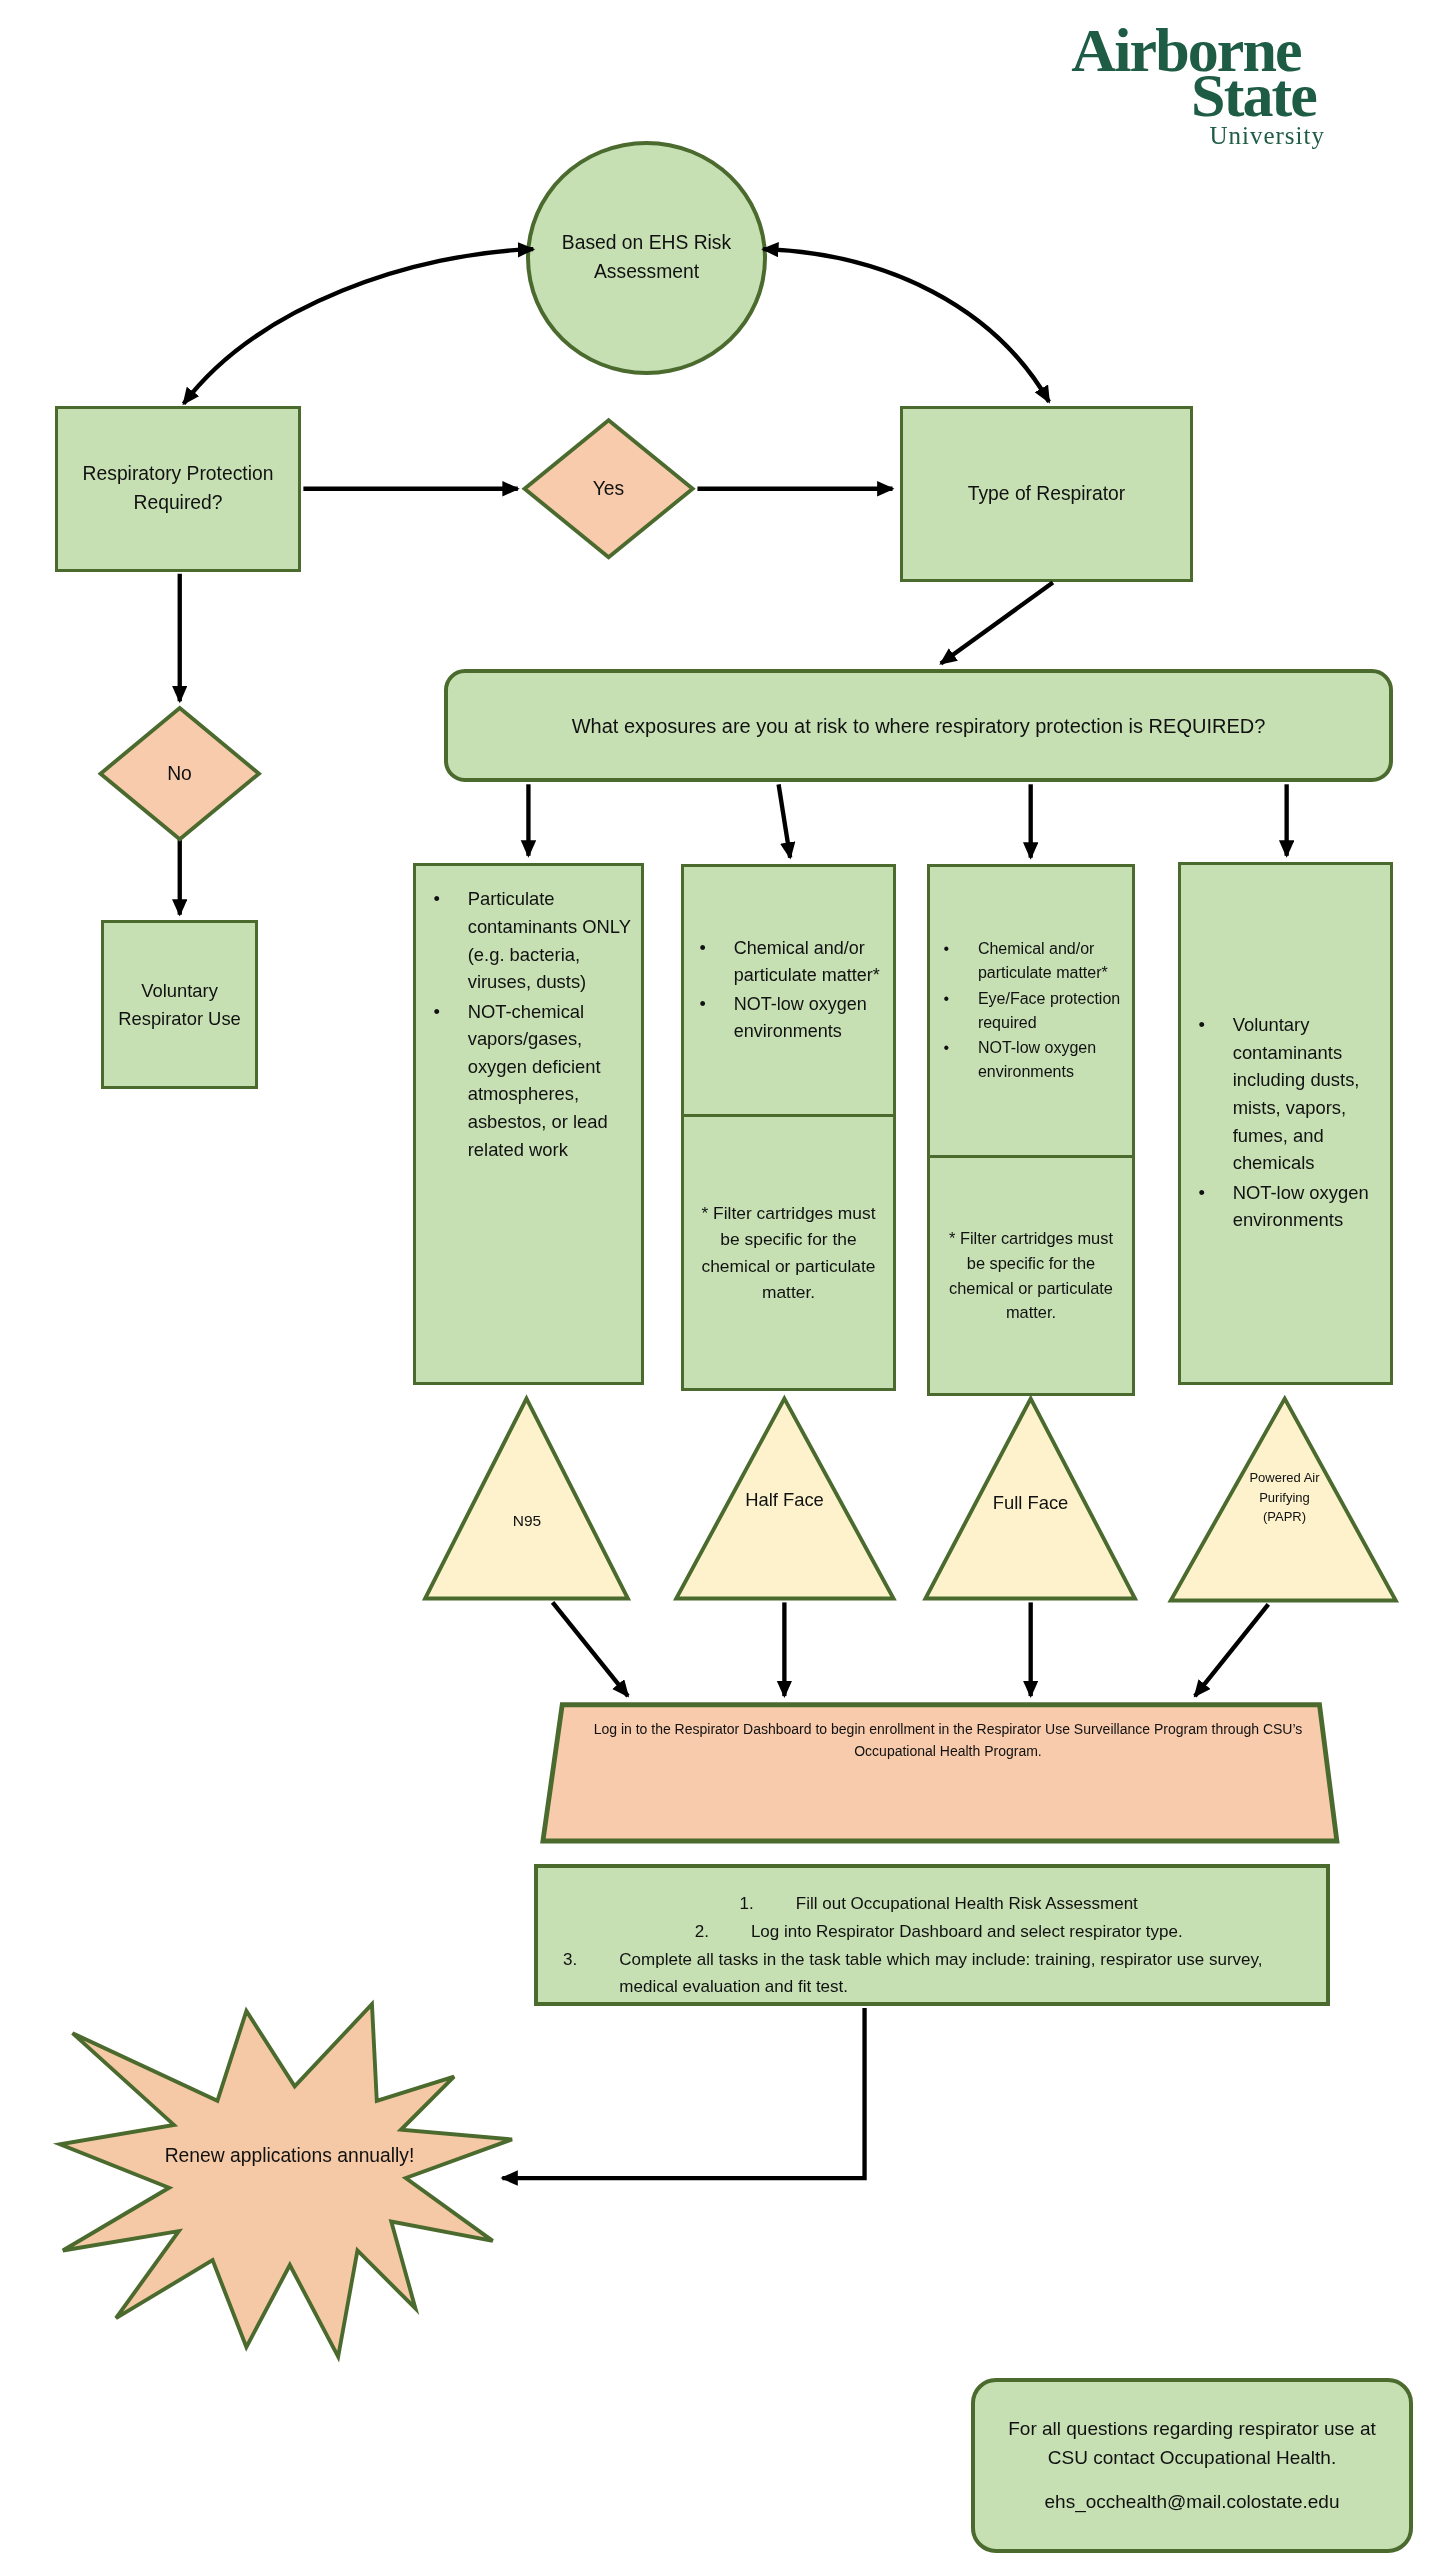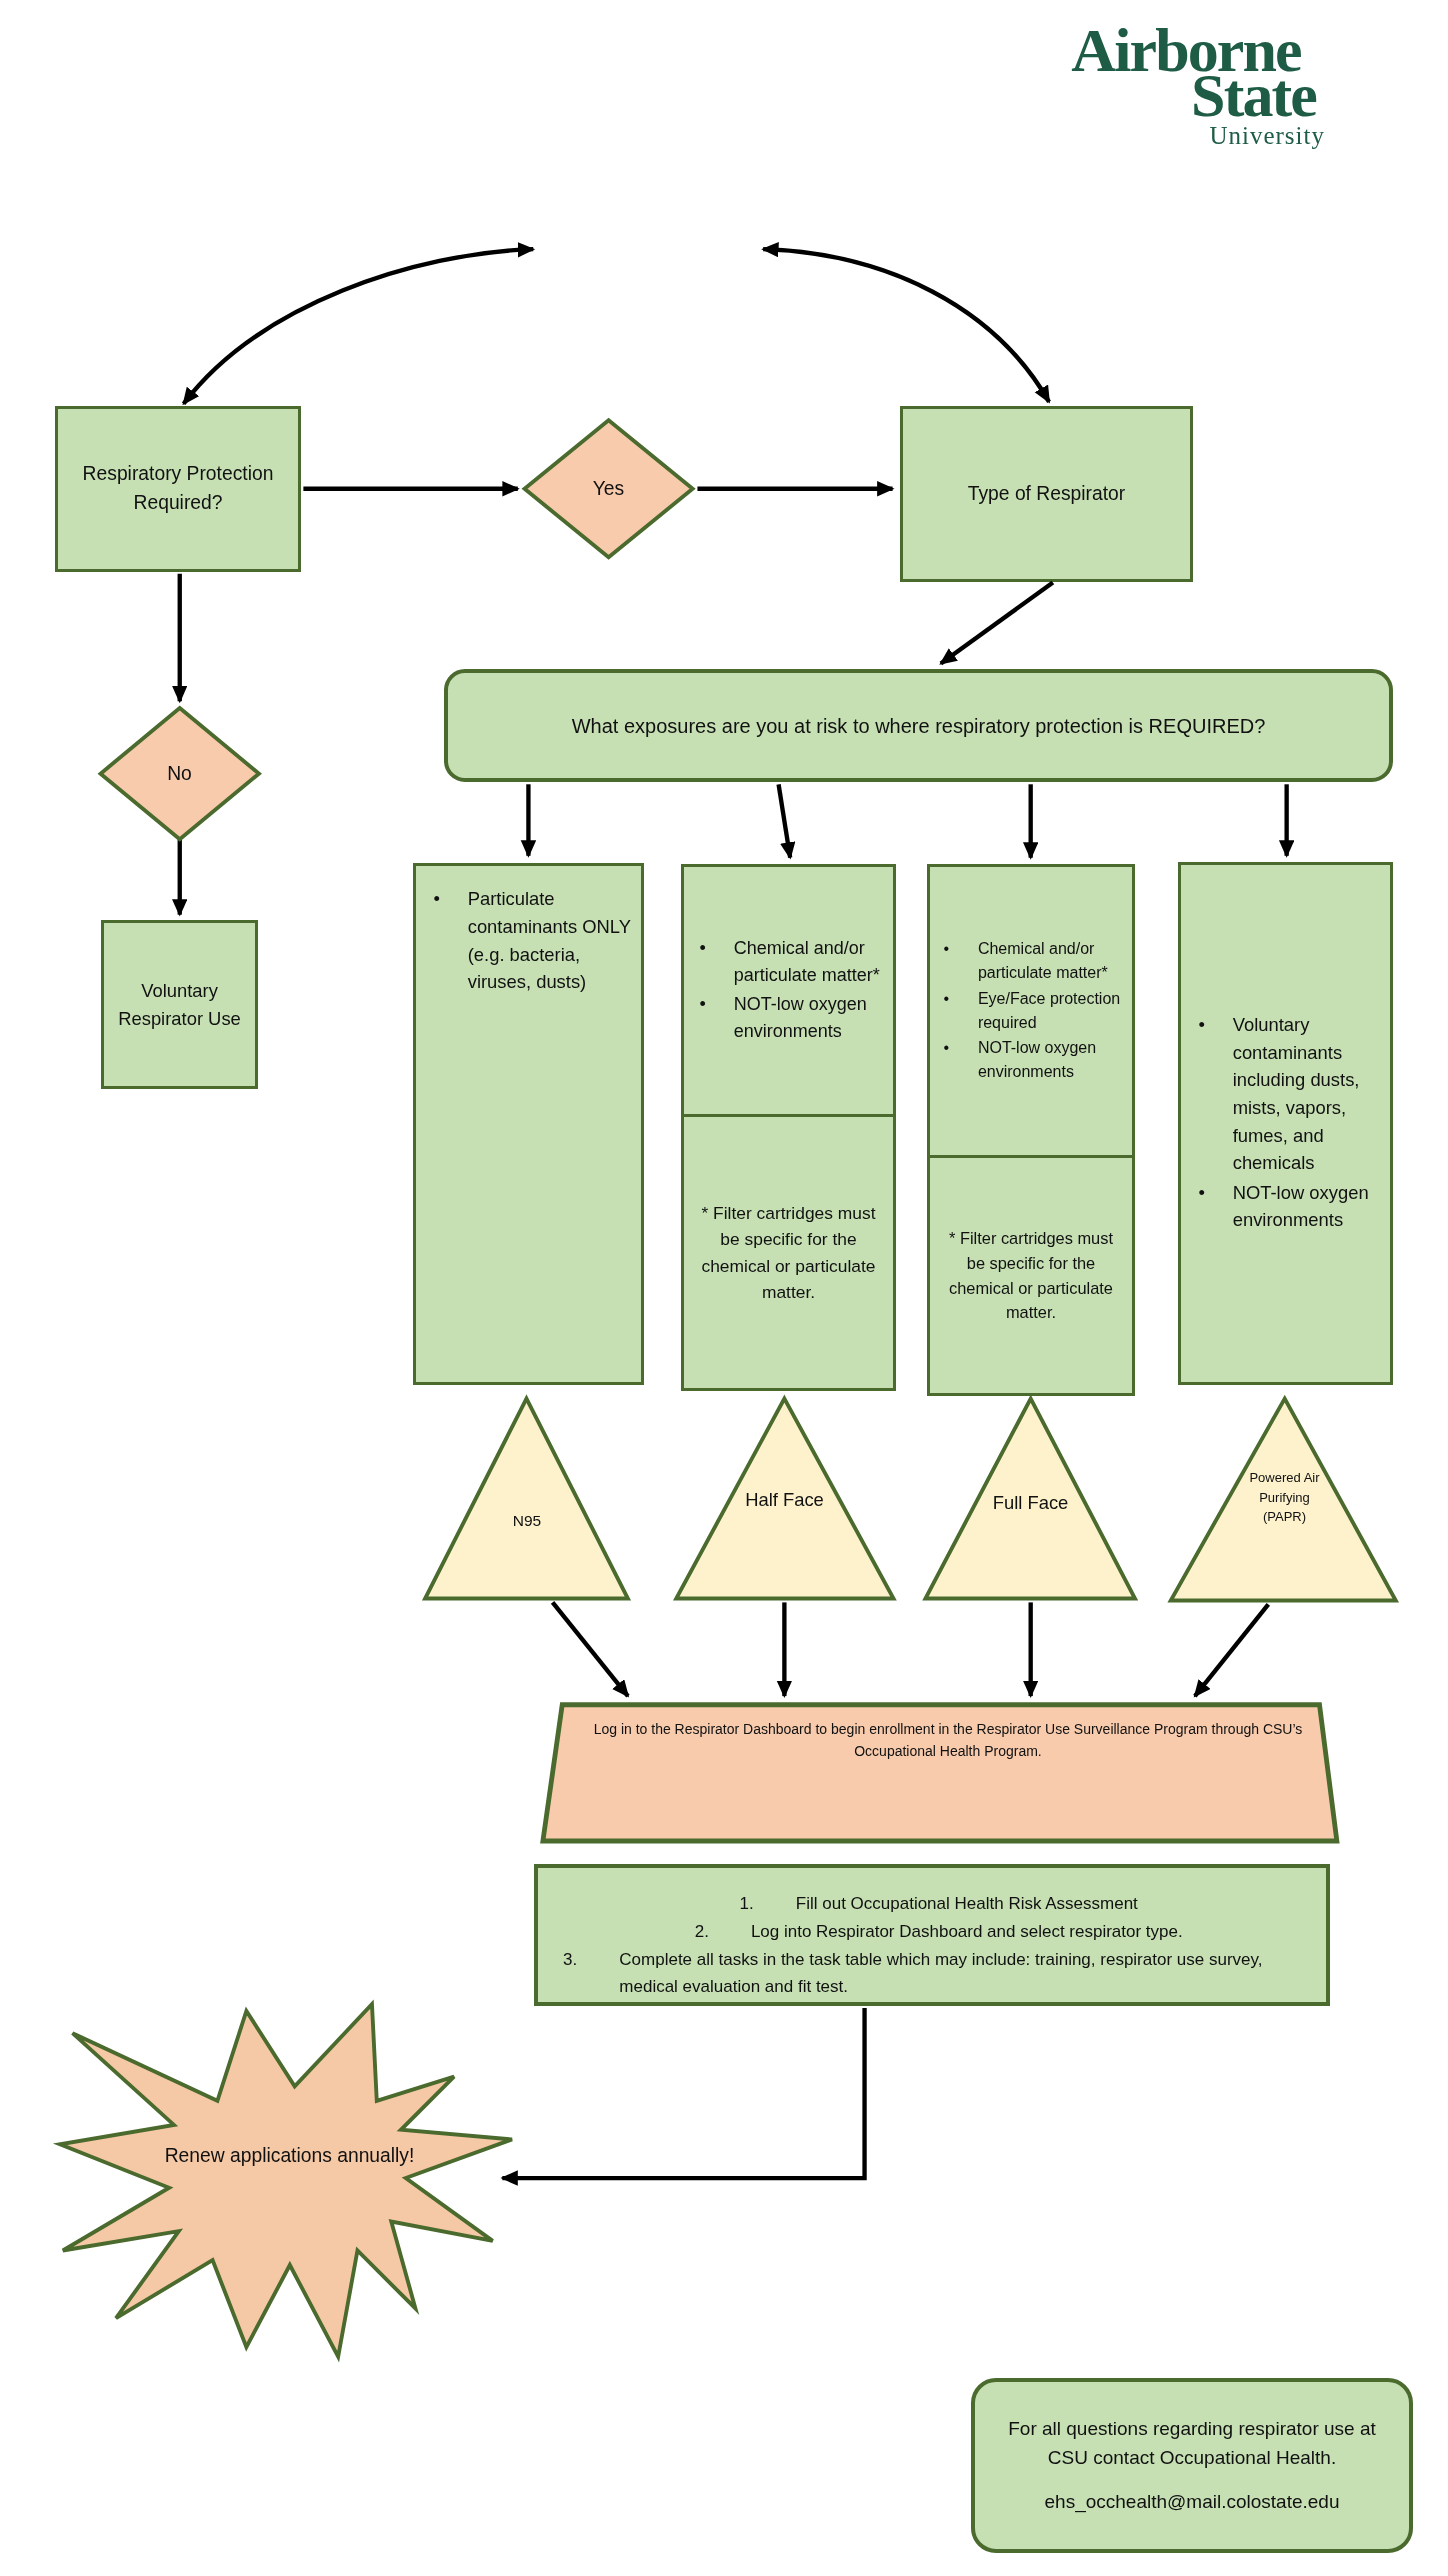--- a/index.html
+++ b/index.html
@@ -31,20 +31,23 @@
   .logo-l1{font-size:62px;line-height:1;letter-spacing:-1.9px;}
   .logo-l2{font-size:62px;line-height:.95;margin-top:-15.5px;padding-left:135px;letter-spacing:-1.9px;}
   .logo-l3{font-size:25px;line-height:1;margin-top:-1.9px;text-align:right;padding-right:35px;
            font-weight:normal;letter-spacing:1px;}
 </style>
 </head>
 <body>
 
 <div class="canvas">
 
+  <div class="abs gbox circle" style="left:526px;top:141px;width:241px;height:234px;">
+    <div class="lbl" style="position:static;width:174px;font-size:19.3px;">Based on EHS Risk Assessment</div>
+  </div>
 
   <div class="abs gbox" style="left:55px;top:406px;width:246px;height:166px;">
     <div class="lbl" style="position:static;width:193px;font-size:19.3px;">Respiratory Protection Required?</div>
   </div>
 
   <div class="abs gbox" style="left:900px;top:406px;width:293px;height:176px;">
     <div class="lbl" style="position:static;width:270px;font-size:19.3px;">Type of Respirator</div>
   </div>
 
   <div class="abs gbox round" style="left:444px;top:669px;width:949px;height:113px;">
@@ -52,20 +55,21 @@
   </div>
 
   <div class="abs gbox" style="left:101px;top:920px;width:157px;height:169px;">
     <div class="lbl" style="position:static;width:135px;font-size:18.4px;">Voluntary Respirator Use</div>
   </div>
 
   <div class="abs gbox col" style="left:413px;top:863px;width:231px;height:522px;justify-content:flex-start;
               font-size:18.4px;line-height:1.5;padding:19.3px 5.8px 0 7.7px;">
     <ul>
       <li>Particulate contaminants ONLY (e.g. bacteria, viruses, dusts)</li>
+      <li>NOT-chemical vapors/gases, oxygen deficient atmospheres, asbestos, or lead related work</li>
     </ul>
   </div>
 
   <div class="abs gbox col" style="left:681px;top:864px;width:215px;height:253px;font-size:18px;line-height:1.5;
               padding:5.8px 3.9px 5.8px 5.8px;">
     <ul>
       <li>Chemical and/or particulate matter*</li>
       <li>NOT-low oxygen environments</li>
     </ul>
   </div>

